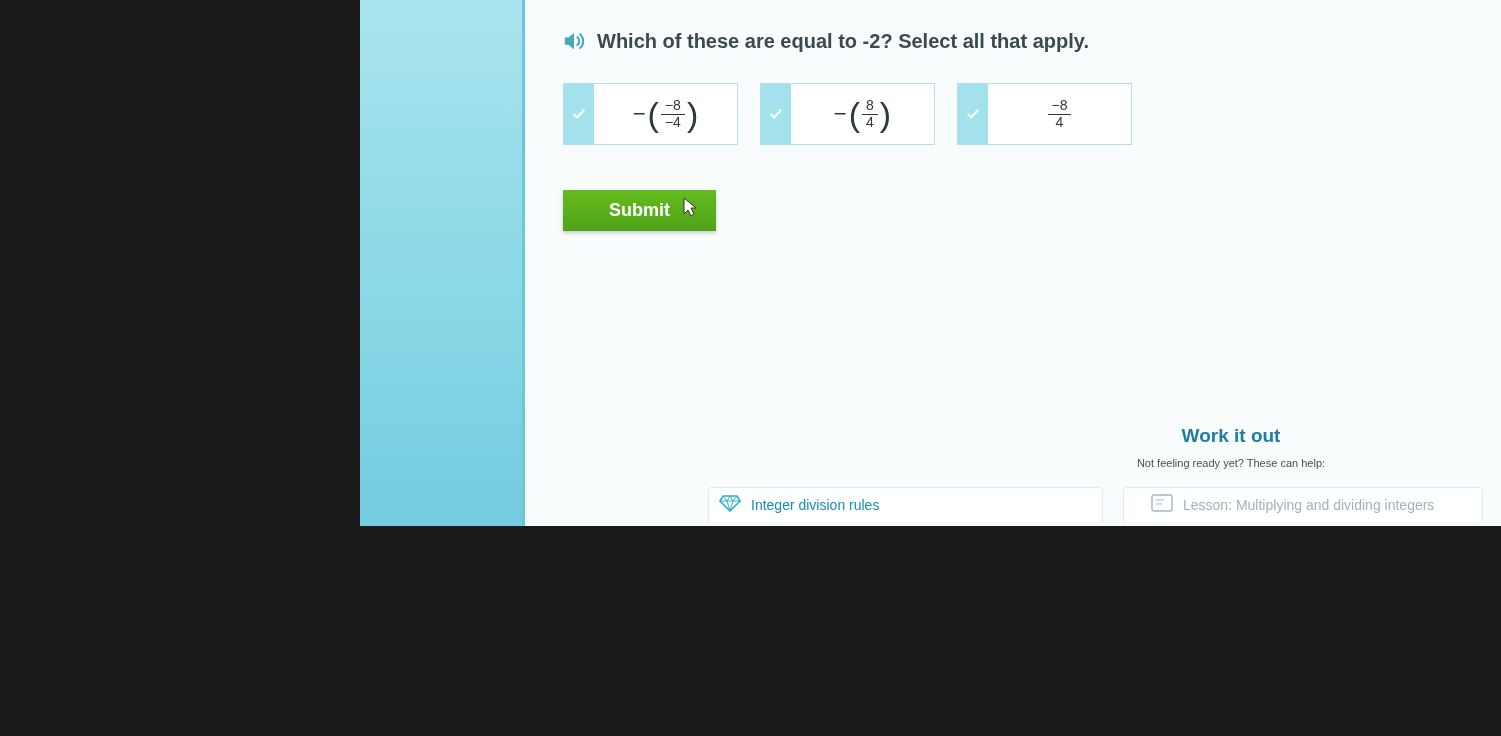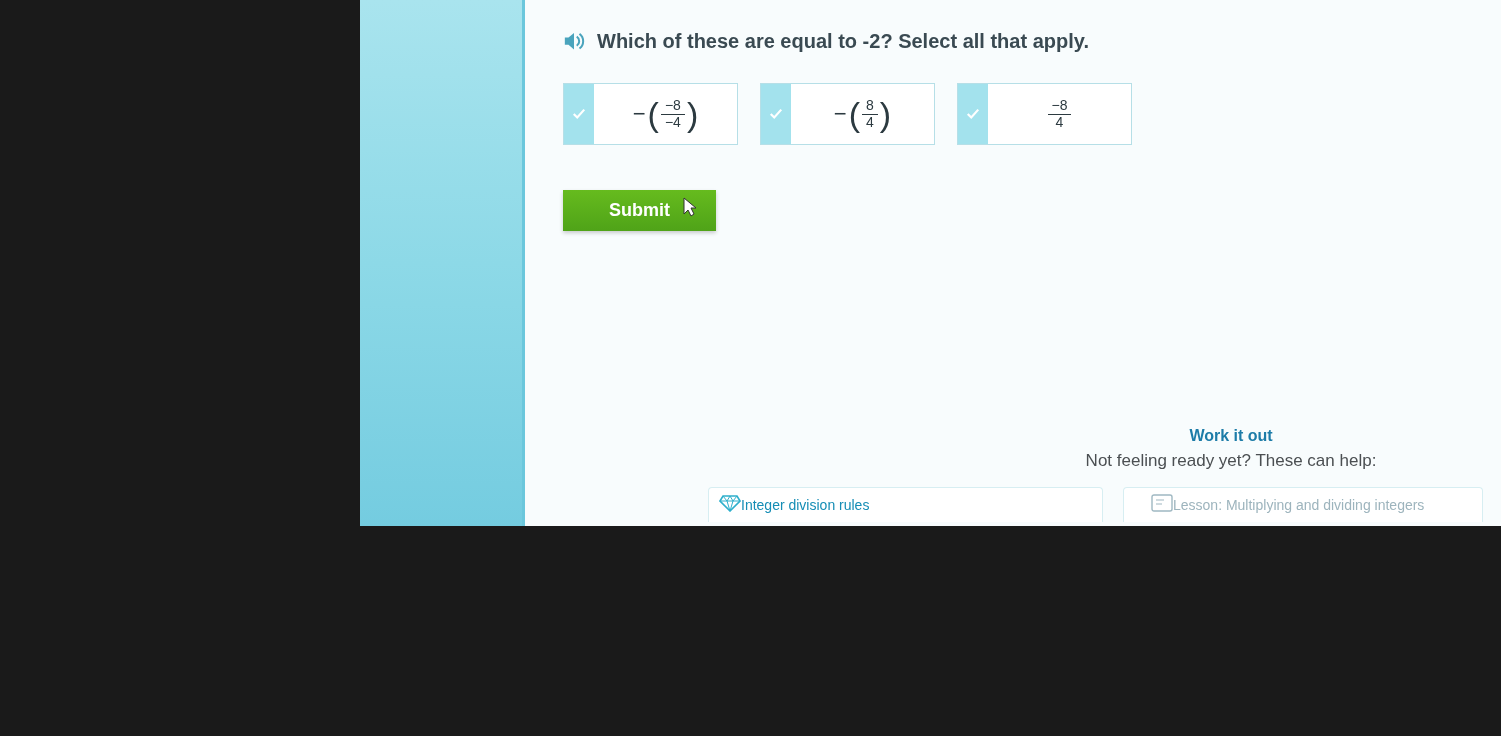--- a/index.html
+++ b/index.html
@@ -108,38 +108,39 @@
     position: absolute;
     pointer-events: none;
   }
   .work-section {
     position: absolute;
     bottom: 55px;
     right: 0;
     width: 540px;
     text-align: center;
   }
-  .work-link { color: #1d7ca8; font-size: 16px; font-weight: 600; cursor: pointer; display: inline-block; margin-bottom: 6px; }
-  .work-sub { color: #4b4f52; font-size: 17px; }
+  .work-link { color: #1d7ca8; font-size: 19px; font-weight: 600; cursor: pointer; display: inline-block; margin-bottom: 6px; }
+  .work-sub { color: #4b4f52; font-size: 11px; }
   .footer-row {
     position: absolute;
     bottom: 0;
     left: 165px;
     right: 0;
     display: flex;
     gap: 20px;
     padding: 6px 18px 4px 18px;
   }
   .footer-card {
     flex: 1;
     border: 1px solid #d7eef2;
     border-bottom: none;
     padding: 6px 10px;
     display: flex;
     align-items: center;
+    gap: 10px;
     background: #fff;
     cursor: pointer;
     border-radius: 4px 4px 0 0;
   }
   .footer-card .label { font-size: 14px; color: #158db5; }
   .diamond-icon, .lesson-icon { flex-shrink: 0; }
 </style>
 </head>
 <body>
 

